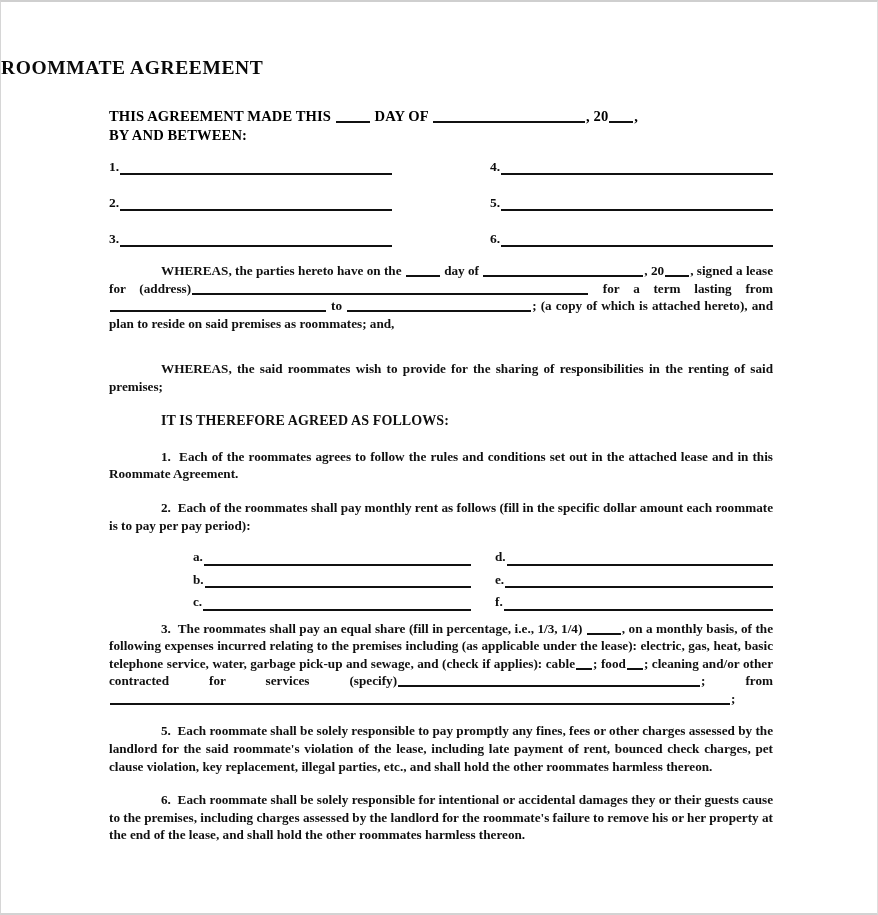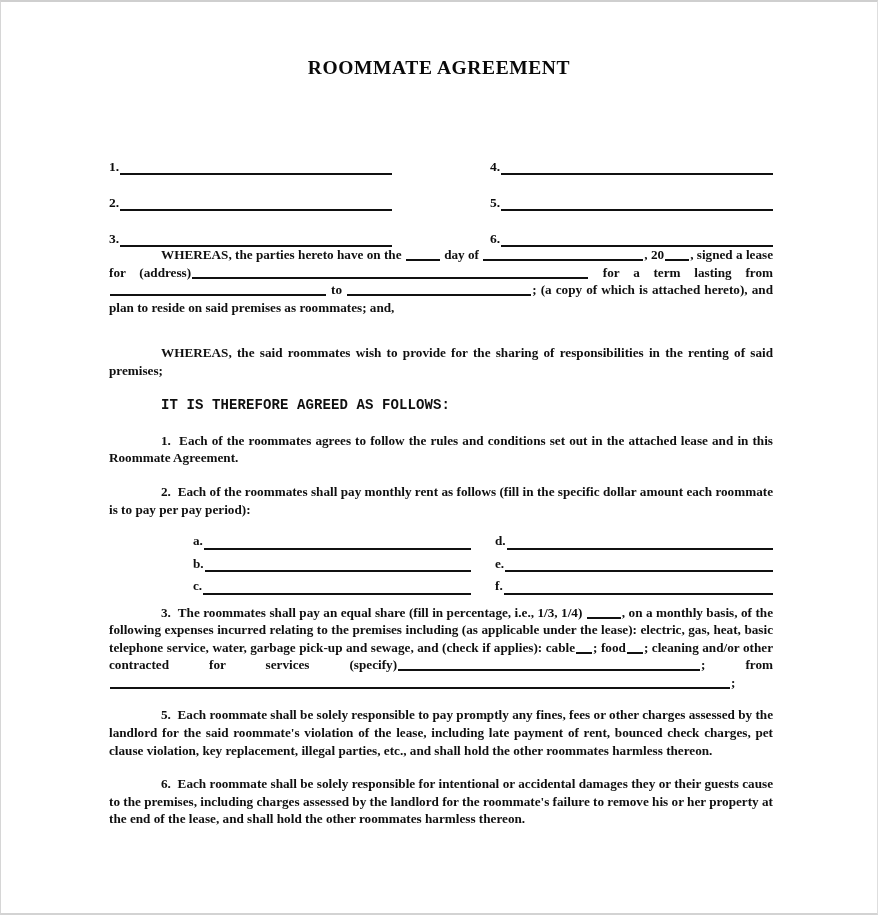--- a/index.html
+++ b/index.html
@@ -29,21 +29,20 @@
   #sheet {
     position: absolute;
     left: 0;
     top: 0;
     width: 876px;
     height: 911px;
     padding: 0;
   }
 
   .title {
-    text-align: center;
     font-family: "Liberation Serif", "DejaVu Serif", serif;
     font-weight: bold;
     font-size: 19.5px;
     letter-spacing: 0.6px;
     color: #0a0a0a;
     margin: 0;
     padding-top: 55px;
   }
 
   .body-area {
@@ -154,20 +153,24 @@
   }
 </style>
 </head>
 <body>
 
 <div id="page">
   <div id="sheet">
 
     <h1 class="title">ROOMMATE AGREEMENT</h1>
 
+    <div class="caps-head" style="position:absolute;left:108px;top:105px;width:664px;">
+      <div class="ln"><span>THIS AGREEMENT MADE THIS </span><span class="blank blank-sm"></span><span> DAY OF </span><span class="blank" style="width:152px"></span><span>, 20</span><span class="blank blank-xs"></span><span>,</span></div>
+      <div class="ln">BY AND BETWEEN:</div>
+    </div>
 
     <div class="party-grid">
       <div class="party-row">
         <div class="party-cell">
           <span class="num">1.</span>
           <span class="line"></span>
         </div>
         <div class="party-cell">
           <span class="num">4.</span>
           <span class="line"></span>
@@ -188,27 +191,27 @@
           <span class="num">3.</span>
           <span class="line"></span>
         </div>
         <div class="party-cell">
           <span class="num">6.</span>
           <span class="line"></span>
         </div>
       </div>
     </div>
 
-    <div class="body-area" style="top:244px;">
+    <div class="body-area" style="top:260px;">
 
       <p class="para indent"><span>WHEREAS,</span><span> the parties hereto have on the </span><span class="blank blank-sm"></span><span> day of </span><span class="blank" style="width:160px"></span><span>, 20</span><span class="blank blank-xs"></span><span>, signed a lease for (address)</span><span class="blank" style="width:396px"></span><span> for a term lasting from </span><span class="blank" style="width:216px"></span><span> to </span><span class="blank" style="width:184px"></span><span>; (a copy of which is attached hereto), and plan to reside on said premises as roommates; and,</span></p>
 
       <p class="para indent" style="margin-top:28px;"><span>WHEREAS,</span><span> the said roommates wish to provide for the sharing of responsibilities in the renting of said premises;</span></p>
 
-      <p class="section-head" style="margin-top:17px;margin-bottom:17px;font-family:Liberation Mono, monospace;">IT IS THEREFORE AGREED AS FOLLOWS:</p>
+      <p class="section-head" style="margin-top:17px;margin-bottom:17px;">IT IS THEREFORE AGREED AS FOLLOWS:</p>
 
       <p class="para indent" style="margin-bottom:16px;"><span>1.</span>&nbsp;&nbsp;<span>Each of the roommates agrees to follow the rules and conditions set out in the attached lease and in this Roommate Agreement.</span></p>
 
       <p class="para indent" style="margin-bottom:14px;"><span>2.</span>&nbsp;&nbsp;<span>Each of the roommates shall pay monthly rent as follows (fill in the specific dollar amount each roommate is to pay per pay period):</span></p>
 
       <div class="letter-grid">
         <div class="letter-row">
           <div class="letter-cell">
             <span class="lbl">a.</span>
             <span class="line"></span>

